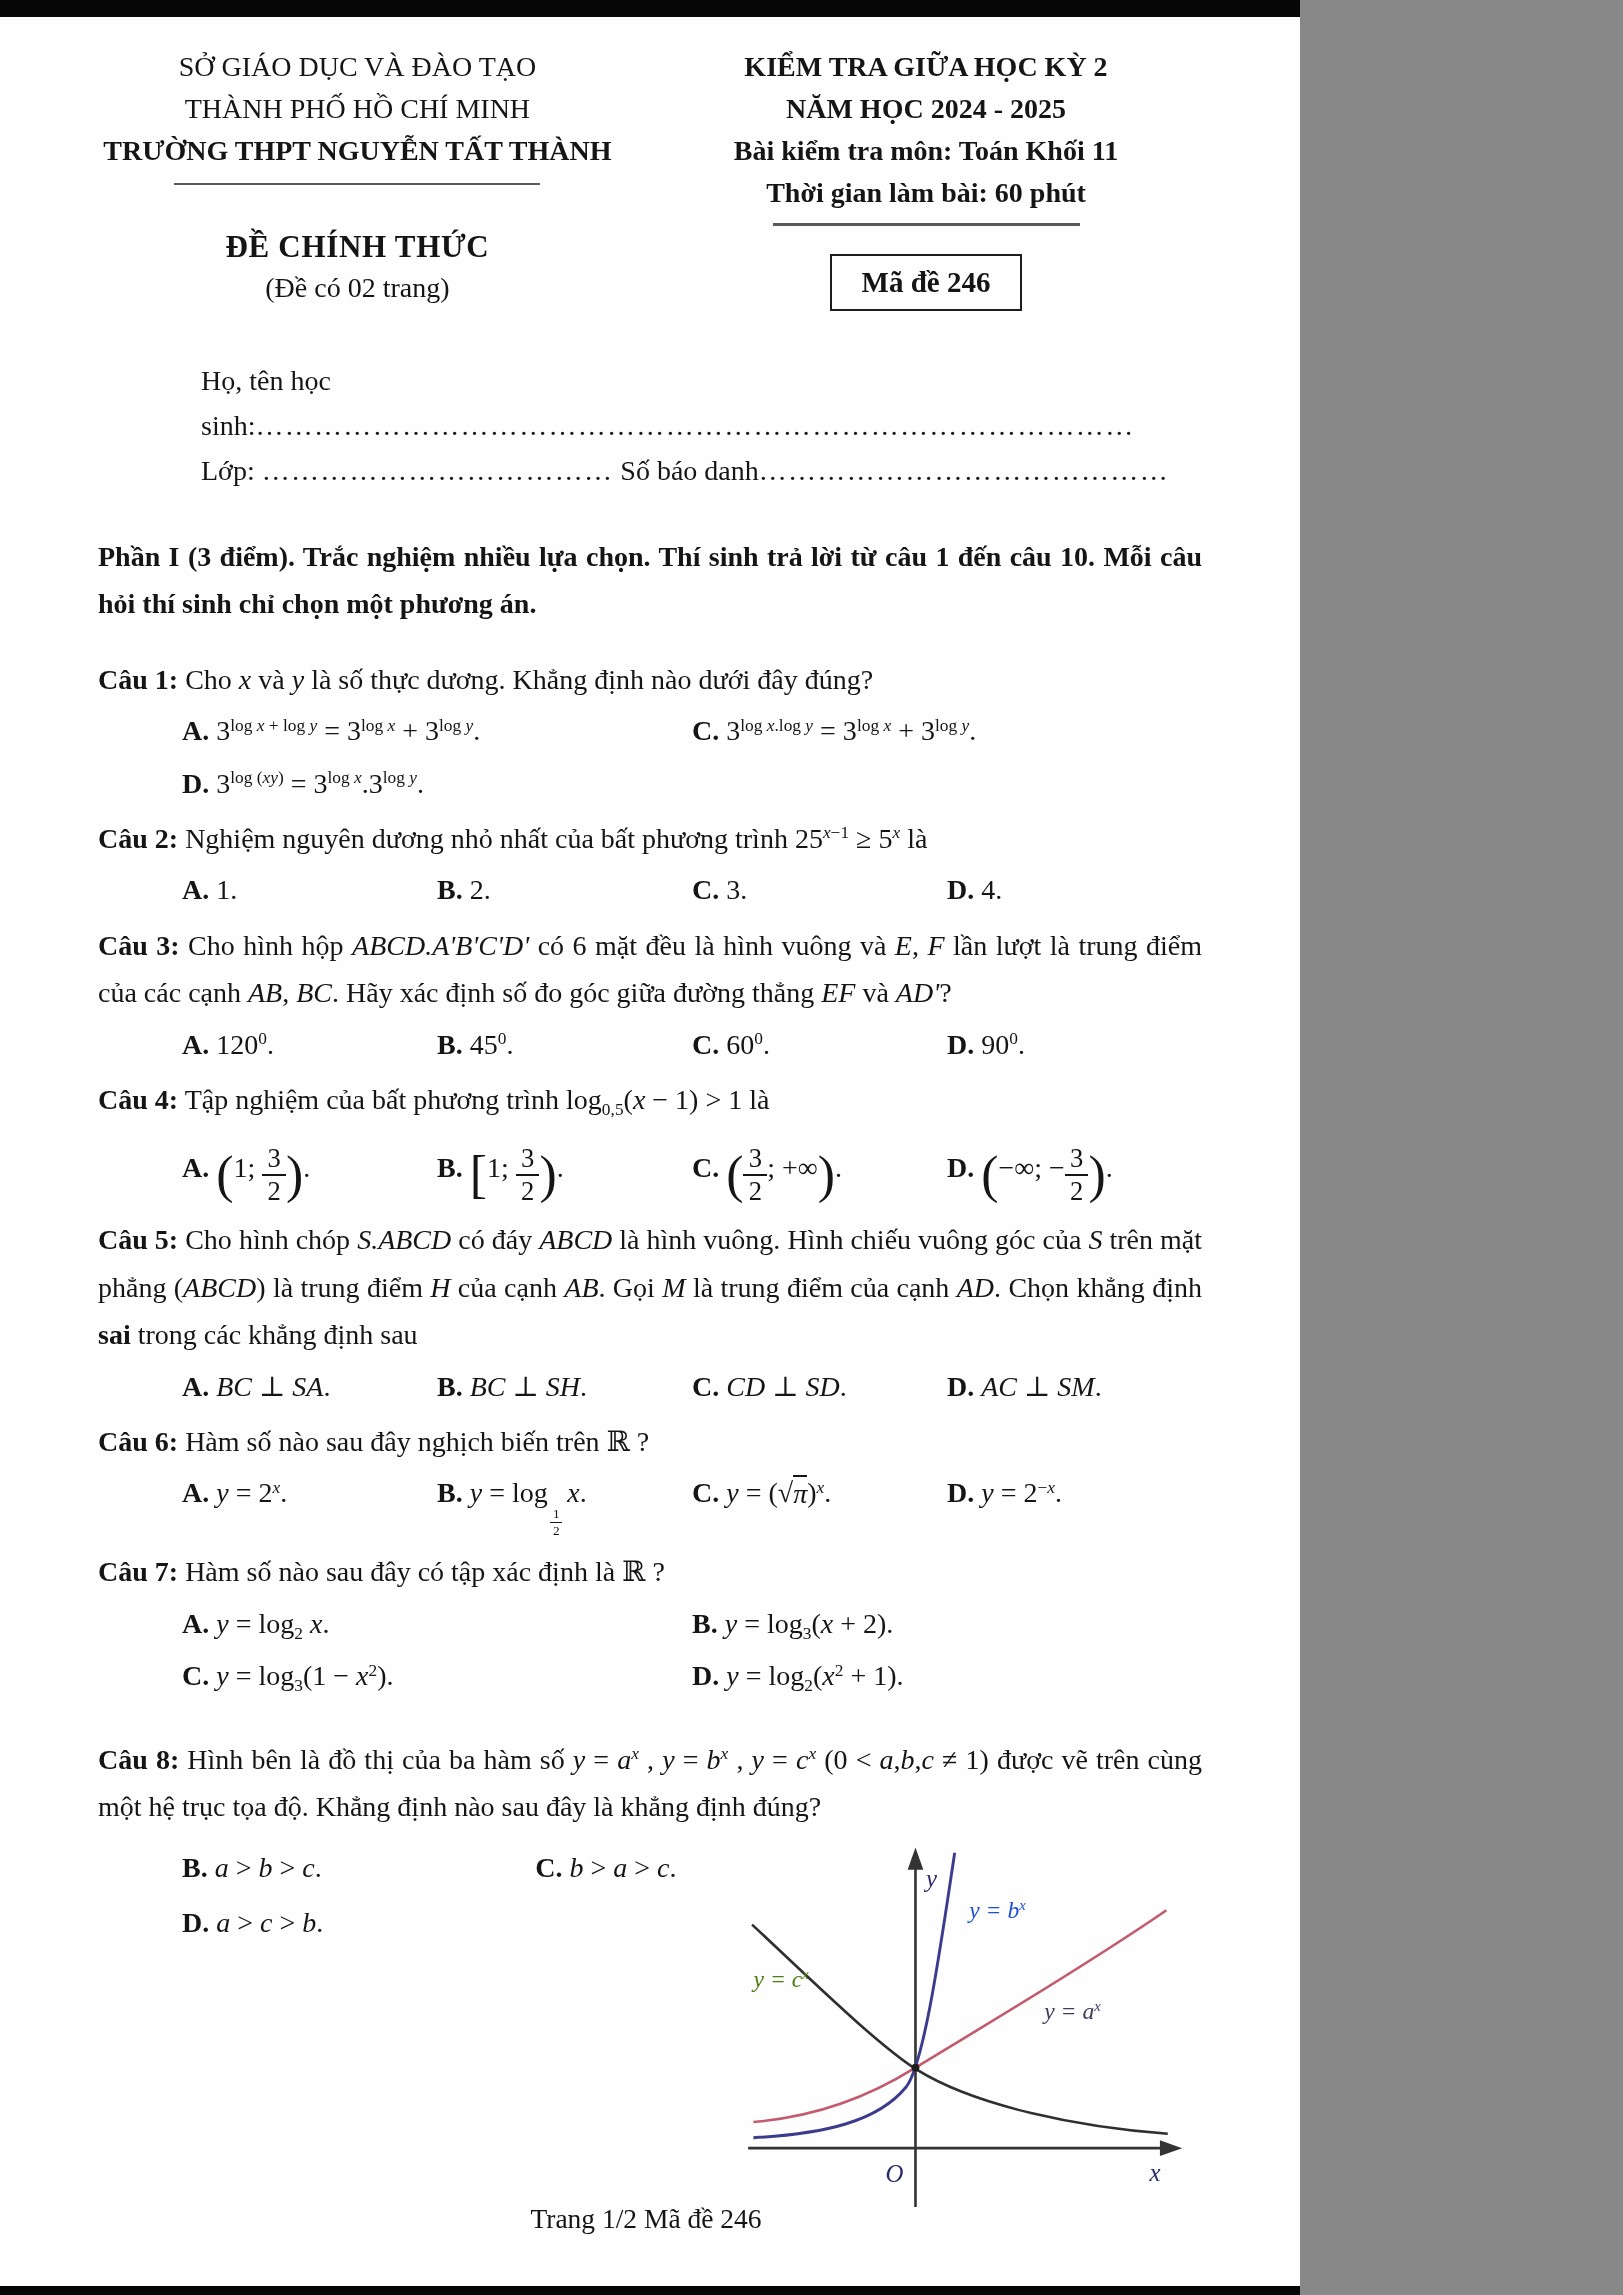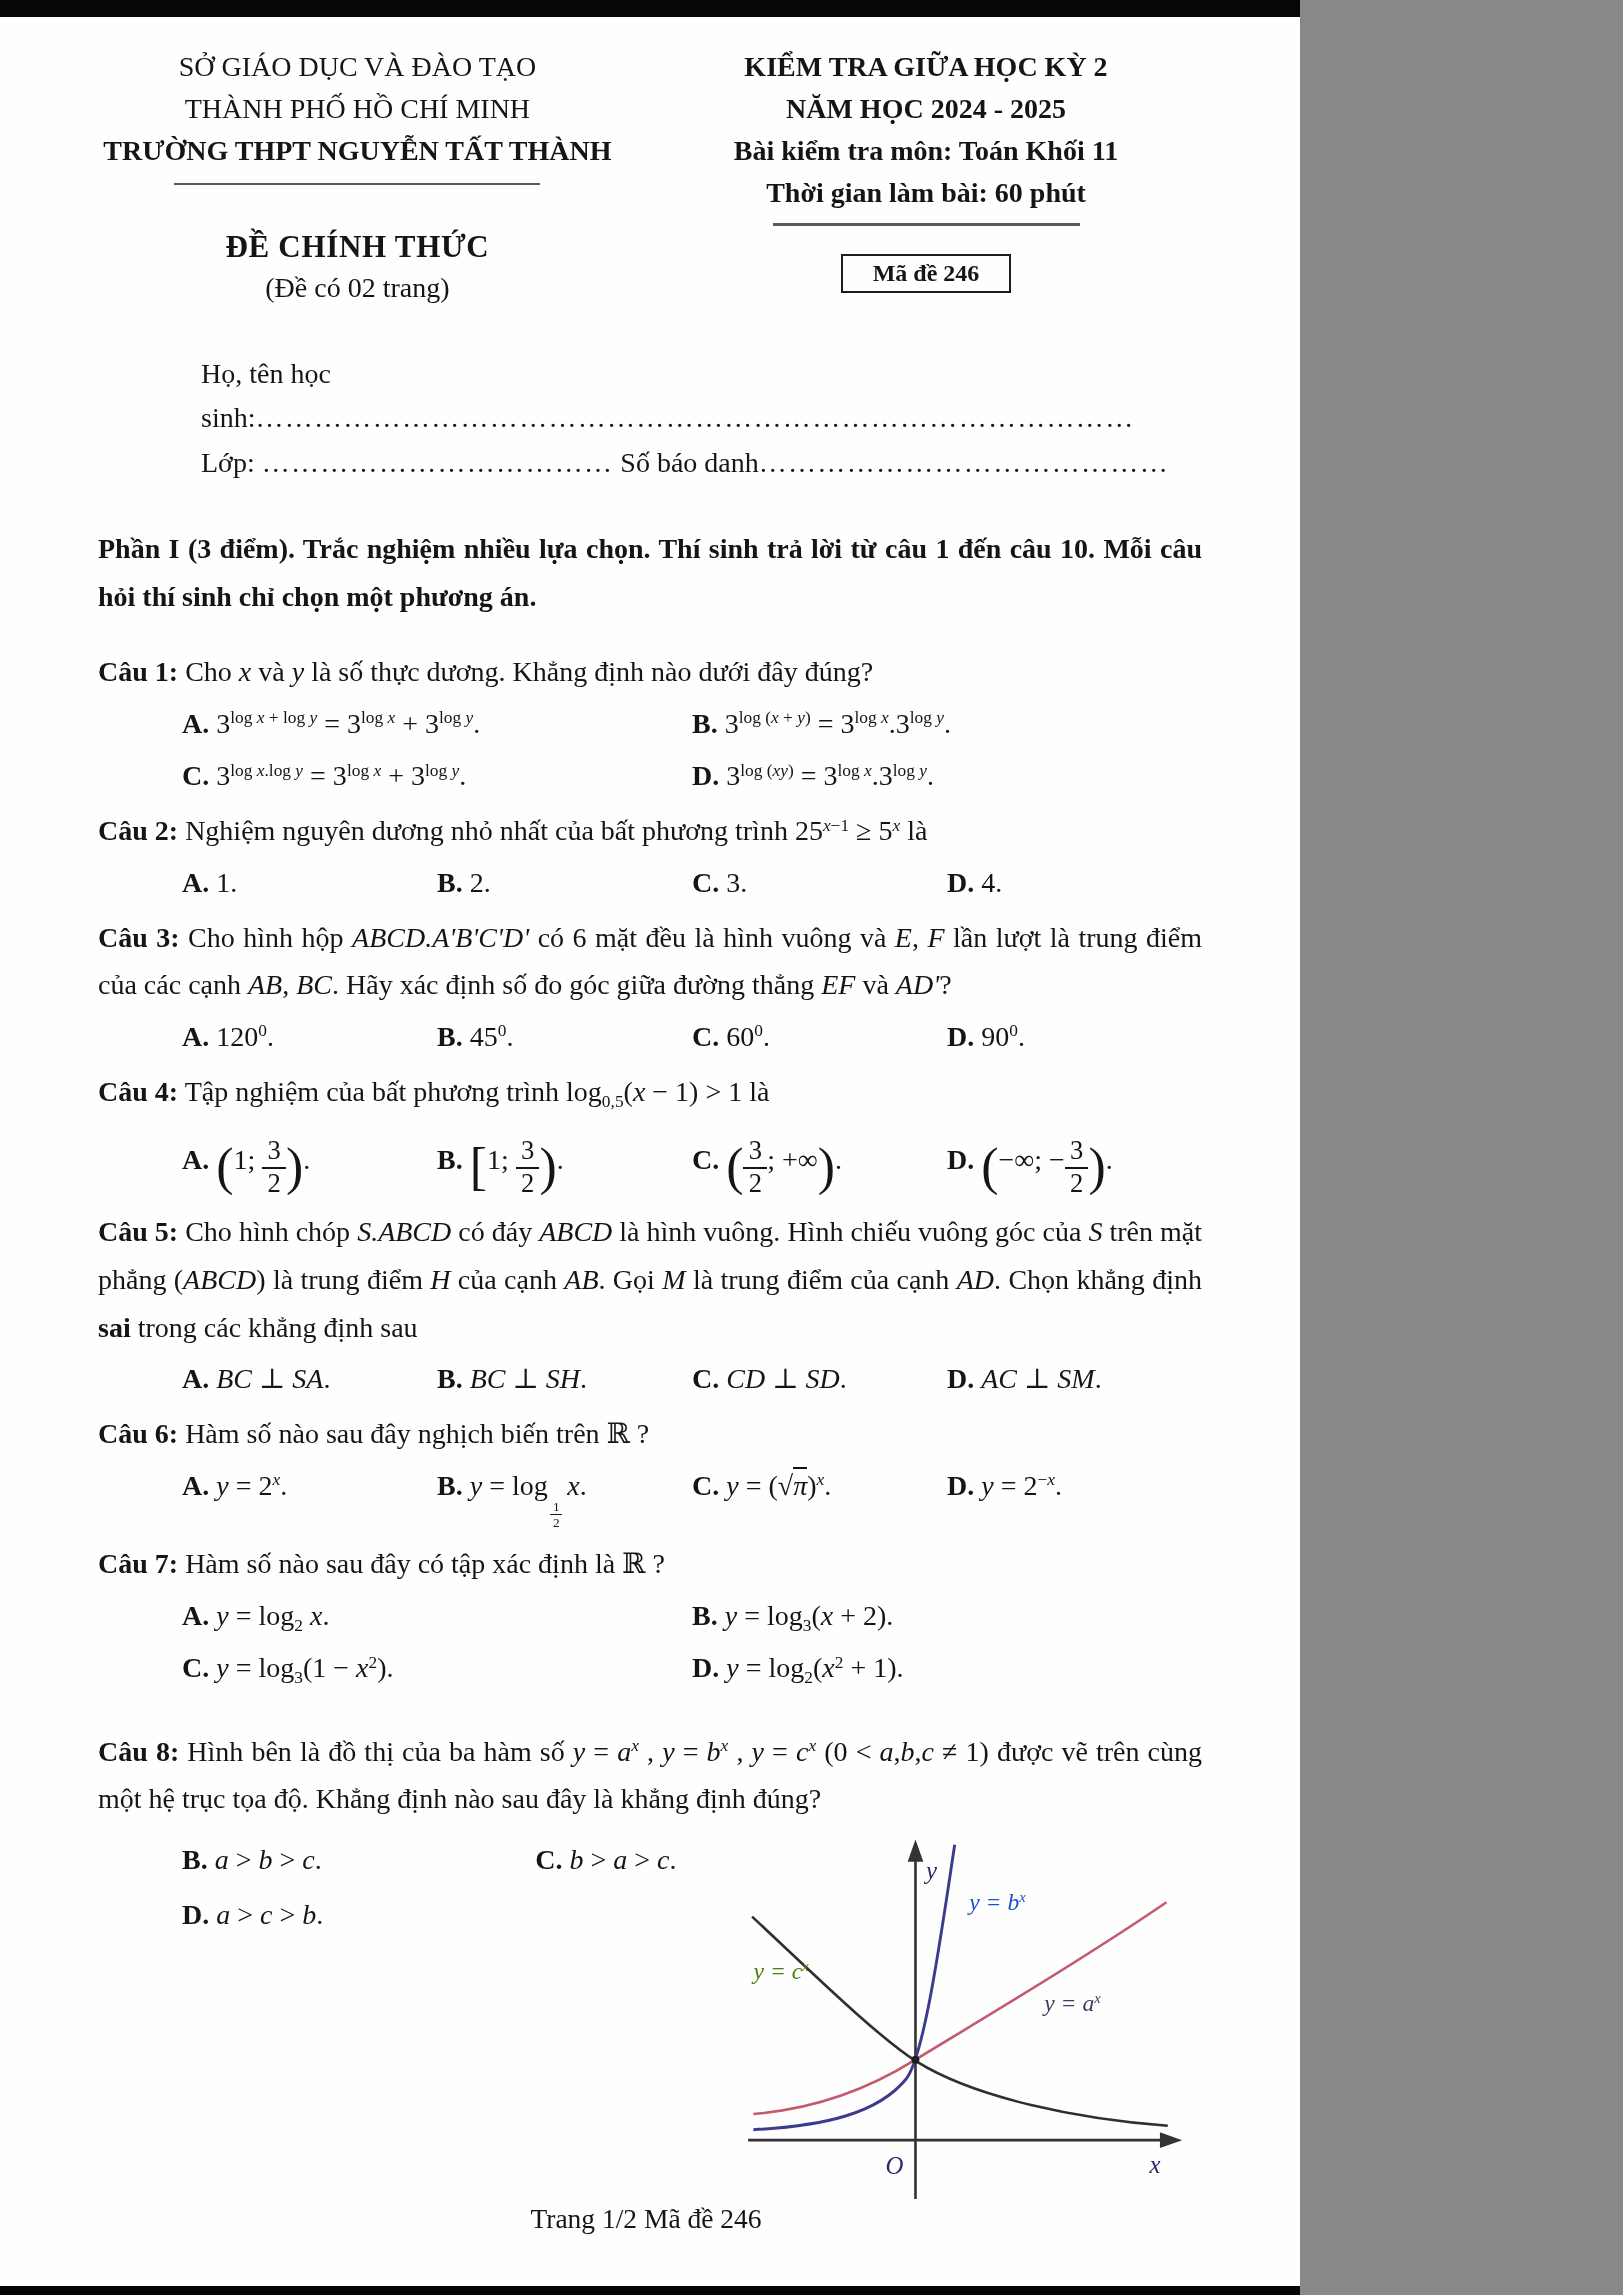--- a/index.html
+++ b/index.html
@@ -11,21 +11,21 @@
   
   .exam-header{display:flex;justify-content:space-between;align-items:flex-start;}
   .h-left{width:47%;text-align:center;}
   .h-right{width:50%;text-align:center;}
   .h-line{line-height:1.5;}
   .h-bold{font-weight:bold;}
   .h-rule{width:366px;height:2.6px;background:#5a5a5a;margin:10.5px auto 2.6px auto;}
   .h-rule-r{width:307px;height:2.6px;background:#5a5a5a;margin:9.2px auto 2.6px auto;}
   .official{margin-top:44px;font-weight:bold;font-size:31px;letter-spacing:0.7px;}
   .pages-note{margin-top:6.5px;}
-  .code-box{display:inline-block;margin-top:26px;border:2.6px solid #1c1c1c;padding:4px 30px;font-weight:bold;font-size:24px;}
+  .code-box{display:inline-block;margin-top:26px;border:2.6px solid #1c1c1c;padding:10px 30px;font-weight:bold;font-size:29px;}
   
   .student{margin:48px 0 0 103px;line-height:1.6;}
   .dots{letter-spacing:1.3px;}
   
   .part-intro{margin-top:39px;font-weight:bold;text-align:justify;line-height:1.7;}
   
   .q{margin-top:10.5px;}
   .q-text{margin:0;line-height:1.7;text-align:justify;}
   .q-label{font-weight:bold;}
   .opts{display:grid;padding-left:84px;margin-top:7.9px;row-gap:11.8px;}
@@ -92,21 +92,20 @@
         <span>Lớp:</span> <span class="dots">………………………………</span> <span>Số báo danh</span><span class="dots">……………………………………</span>
       </div>
     </div>
 
     <p class="part-intro">Phần I (3 điểm). Trắc nghiệm nhiều lựa chọn. Thí sinh trả lời từ câu 1 đến câu 10. Mỗi câu hỏi thí sinh chỉ chọn một phương án.</p>
 
     <div class="q">
       <p class="q-text"><b class="q-label">Câu 1:</b> <span>Cho <i>x</i> và <i>y</i> là số thực dương. Khẳng định nào dưới đây đúng?</span></p>
       <div class="opts opts2">
         <span class="opt"><b>A.</b> <span>3<sup>log <i>x</i> + log <i>y</i></sup> = 3<sup>log <i>x</i></sup> + 3<sup>log <i>y</i></sup>.</span></span>
-        <span class="opt"><b>B.</b> <span>3<sup>log (<i>x</i> + <i>y</i>)</sup> = 3<sup>log <i>x</i></sup>.3<sup>log <i>y</i></sup>.</span></span>
         <span class="opt"><b>C.</b> <span>3<sup>log <i>x</i>.log <i>y</i></sup> = 3<sup>log <i>x</i></sup> + 3<sup>log <i>y</i></sup>.</span></span>
         <span class="opt"><b>D.</b> <span>3<sup>log (<i>xy</i>)</sup> = 3<sup>log <i>x</i></sup>.3<sup>log <i>y</i></sup>.</span></span>
       </div>
     </div>
 
     <div class="q">
       <p class="q-text"><b class="q-label">Câu 2:</b> <span>Nghiệm nguyên dương nhỏ nhất của bất phương trình 25<sup><i>x</i>−1</sup> ≥ 5<sup><i>x</i></sup> là</span></p>
       <div class="opts opts4">
         <span class="opt"><b>A.</b> <span>1.</span></span>
         <span class="opt"><b>B.</b> <span>2.</span></span>

